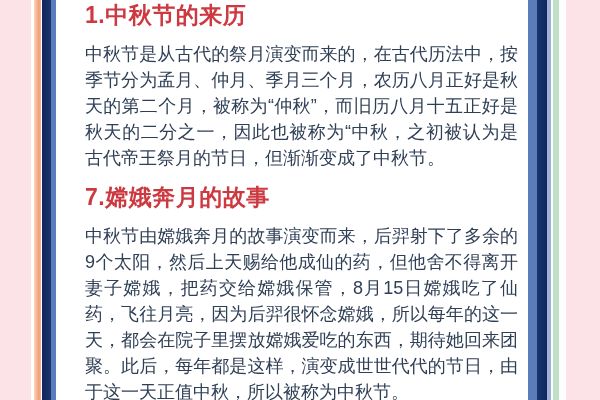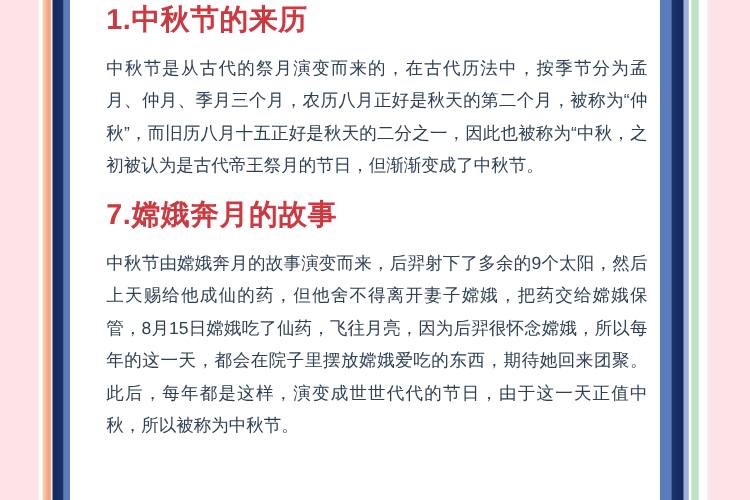--- a/index.html
+++ b/index.html
@@ -47,21 +47,21 @@
     color: var(--heading_red);
     font-size: 23px;
     line-height: 26px;
     font-weight: bold;
     letter-spacing: 0.5px;
   }
   .section-heading.second { margin-top: 13px; }
   .section-paragraph {
     margin-top: 13px;
     color: var(--body_text);
-    font-size: 14px;
+    font-size: 18px;
     line-height: 26px;
     text-align: justify;
     letter-spacing: 0px;
   }
 </style>
 </head>
 <body>
 
 <div class="poster">
 

